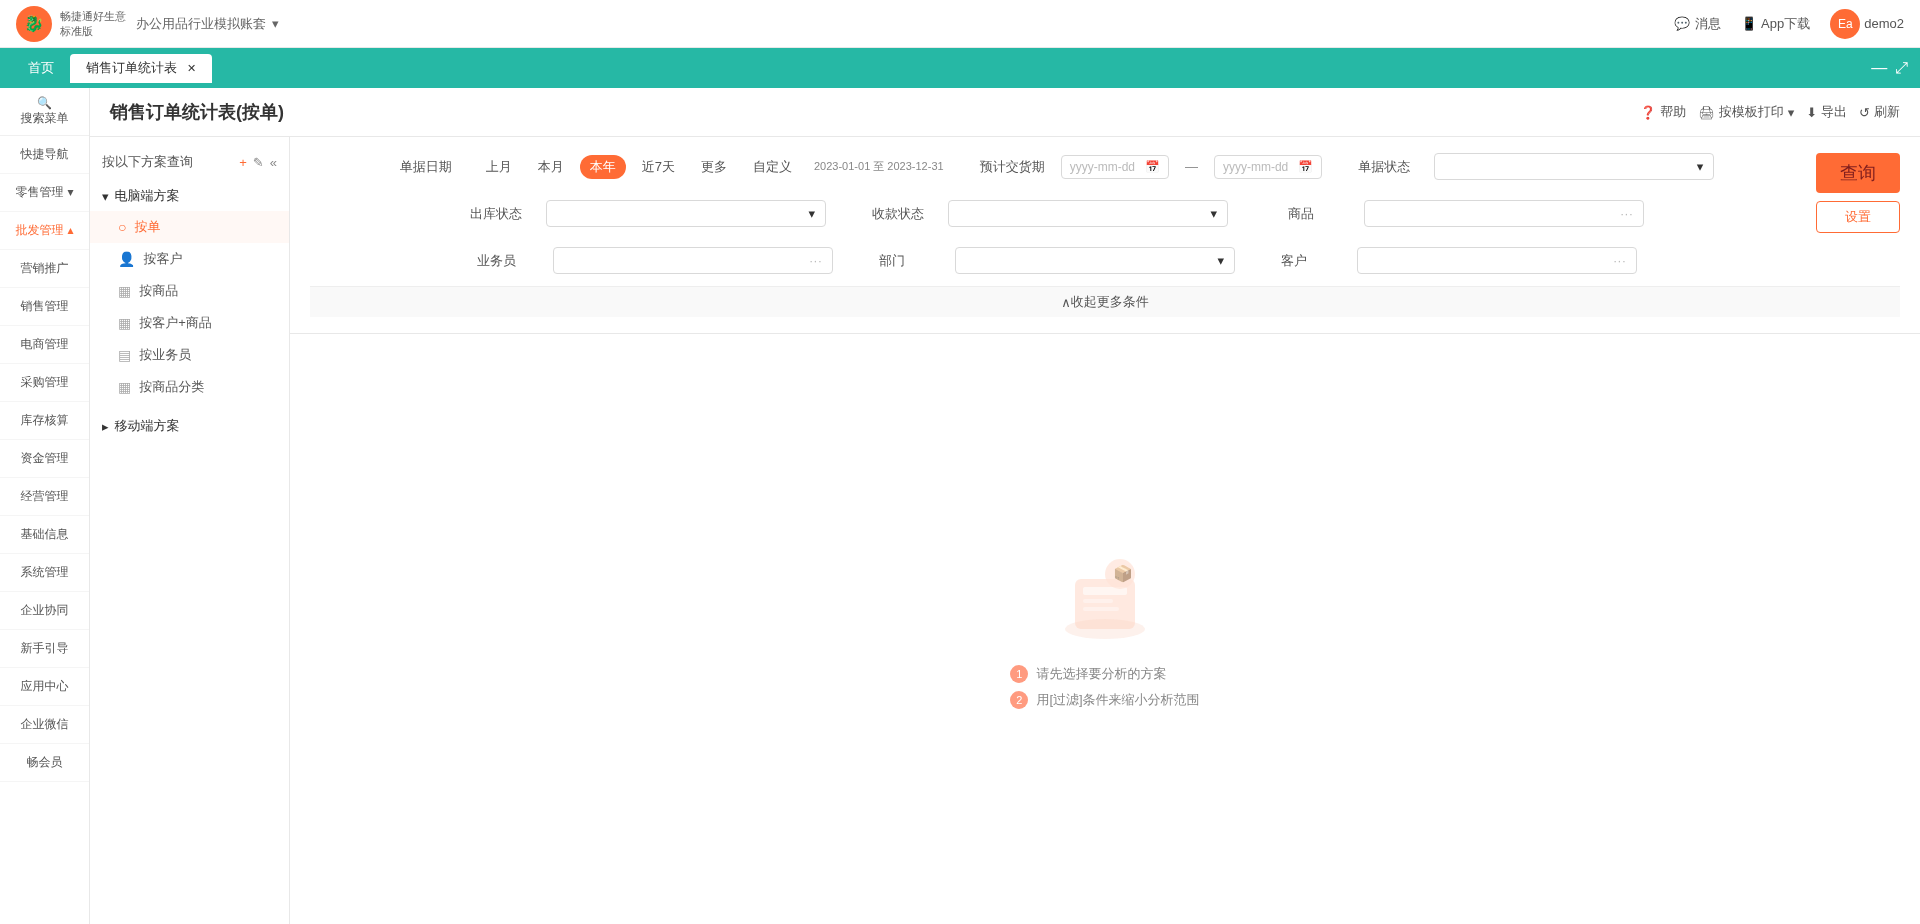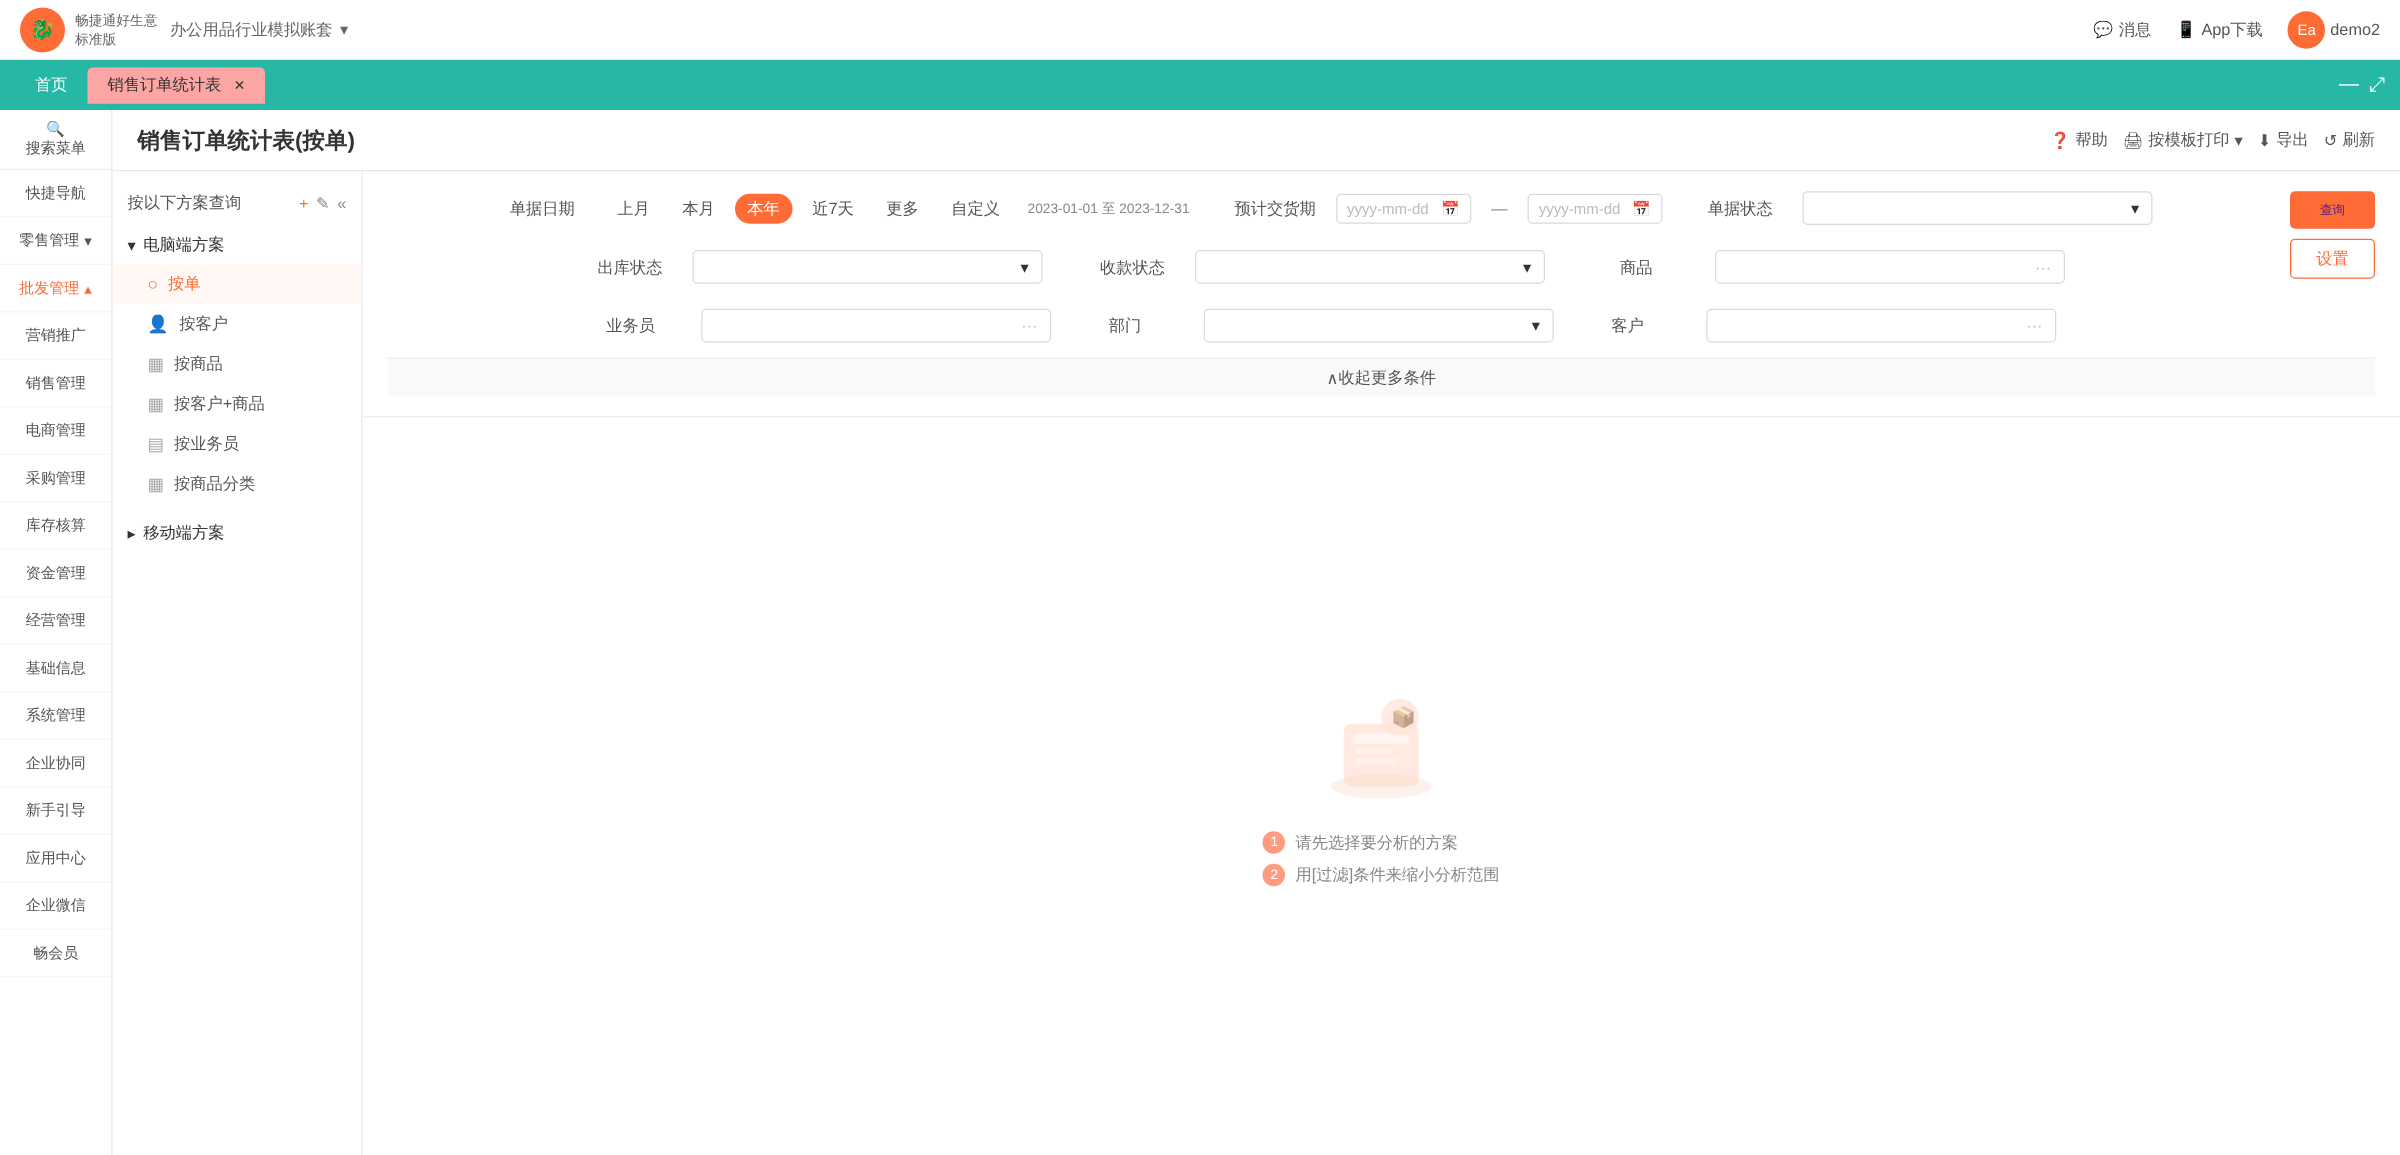--- a/index.html
+++ b/index.html
@@ -82,21 +82,21 @@
       display: flex;
       align-items: center;
       gap: 6px;
       padding: 0 16px;
       height: 29px;
       cursor: pointer;
       color: rgba(255,255,255,0.8);
       font-size: 13px;
     }
     .tab-item.active {
-      background: #fca5a5;
+      background: #ffffff;
       color: #333;
       border-radius: 4px 4px 0 0;
     }
     .tab-home {
       color: white;
     }
     .tab-close {
       font-size: 11px;
       margin-left: 4px;
     }
@@ -140,20 +140,21 @@
       padding: 10px 8px;
       text-align: center;
       font-size: 12px;
       color: #555;
       cursor: pointer;
       border-bottom: 1px solid #f5f5f5;
       display: flex;
       flex-direction: column;
       align-items: center;
       gap: 3px;
+      font-family: Liberation Serif, serif;
     }
     .sidebar-item.has-arrow {
       flex-direction: row;
       justify-content: center;
       gap: 4px;
     }
     .sidebar-item.active-group { color: #ff6b35; }
 
     
     .content-area {
@@ -346,25 +347,25 @@
 
     
     .query-btn-area {
       display: flex;
       flex-direction: column;
       gap: 8px;
       margin-left: auto;
     }
     .btn-query {
       background: #ff6b35;
-      color: #4c1d95;
+      color: #7f1d1d;
       border: none;
       border-radius: 4px;
       padding: 8px 24px;
-      font-size: 10px;
+      font-size: 18px;
       cursor: pointer;
       font-family: Liberation Mono, monospace;
     }
     .btn-setting {
       background: #fff;
       color: #ff6b35;
       border: 1px solid #ff6b35;
       border-radius: 4px;
       padding: 6px 4px;
       font-size: 13px;

